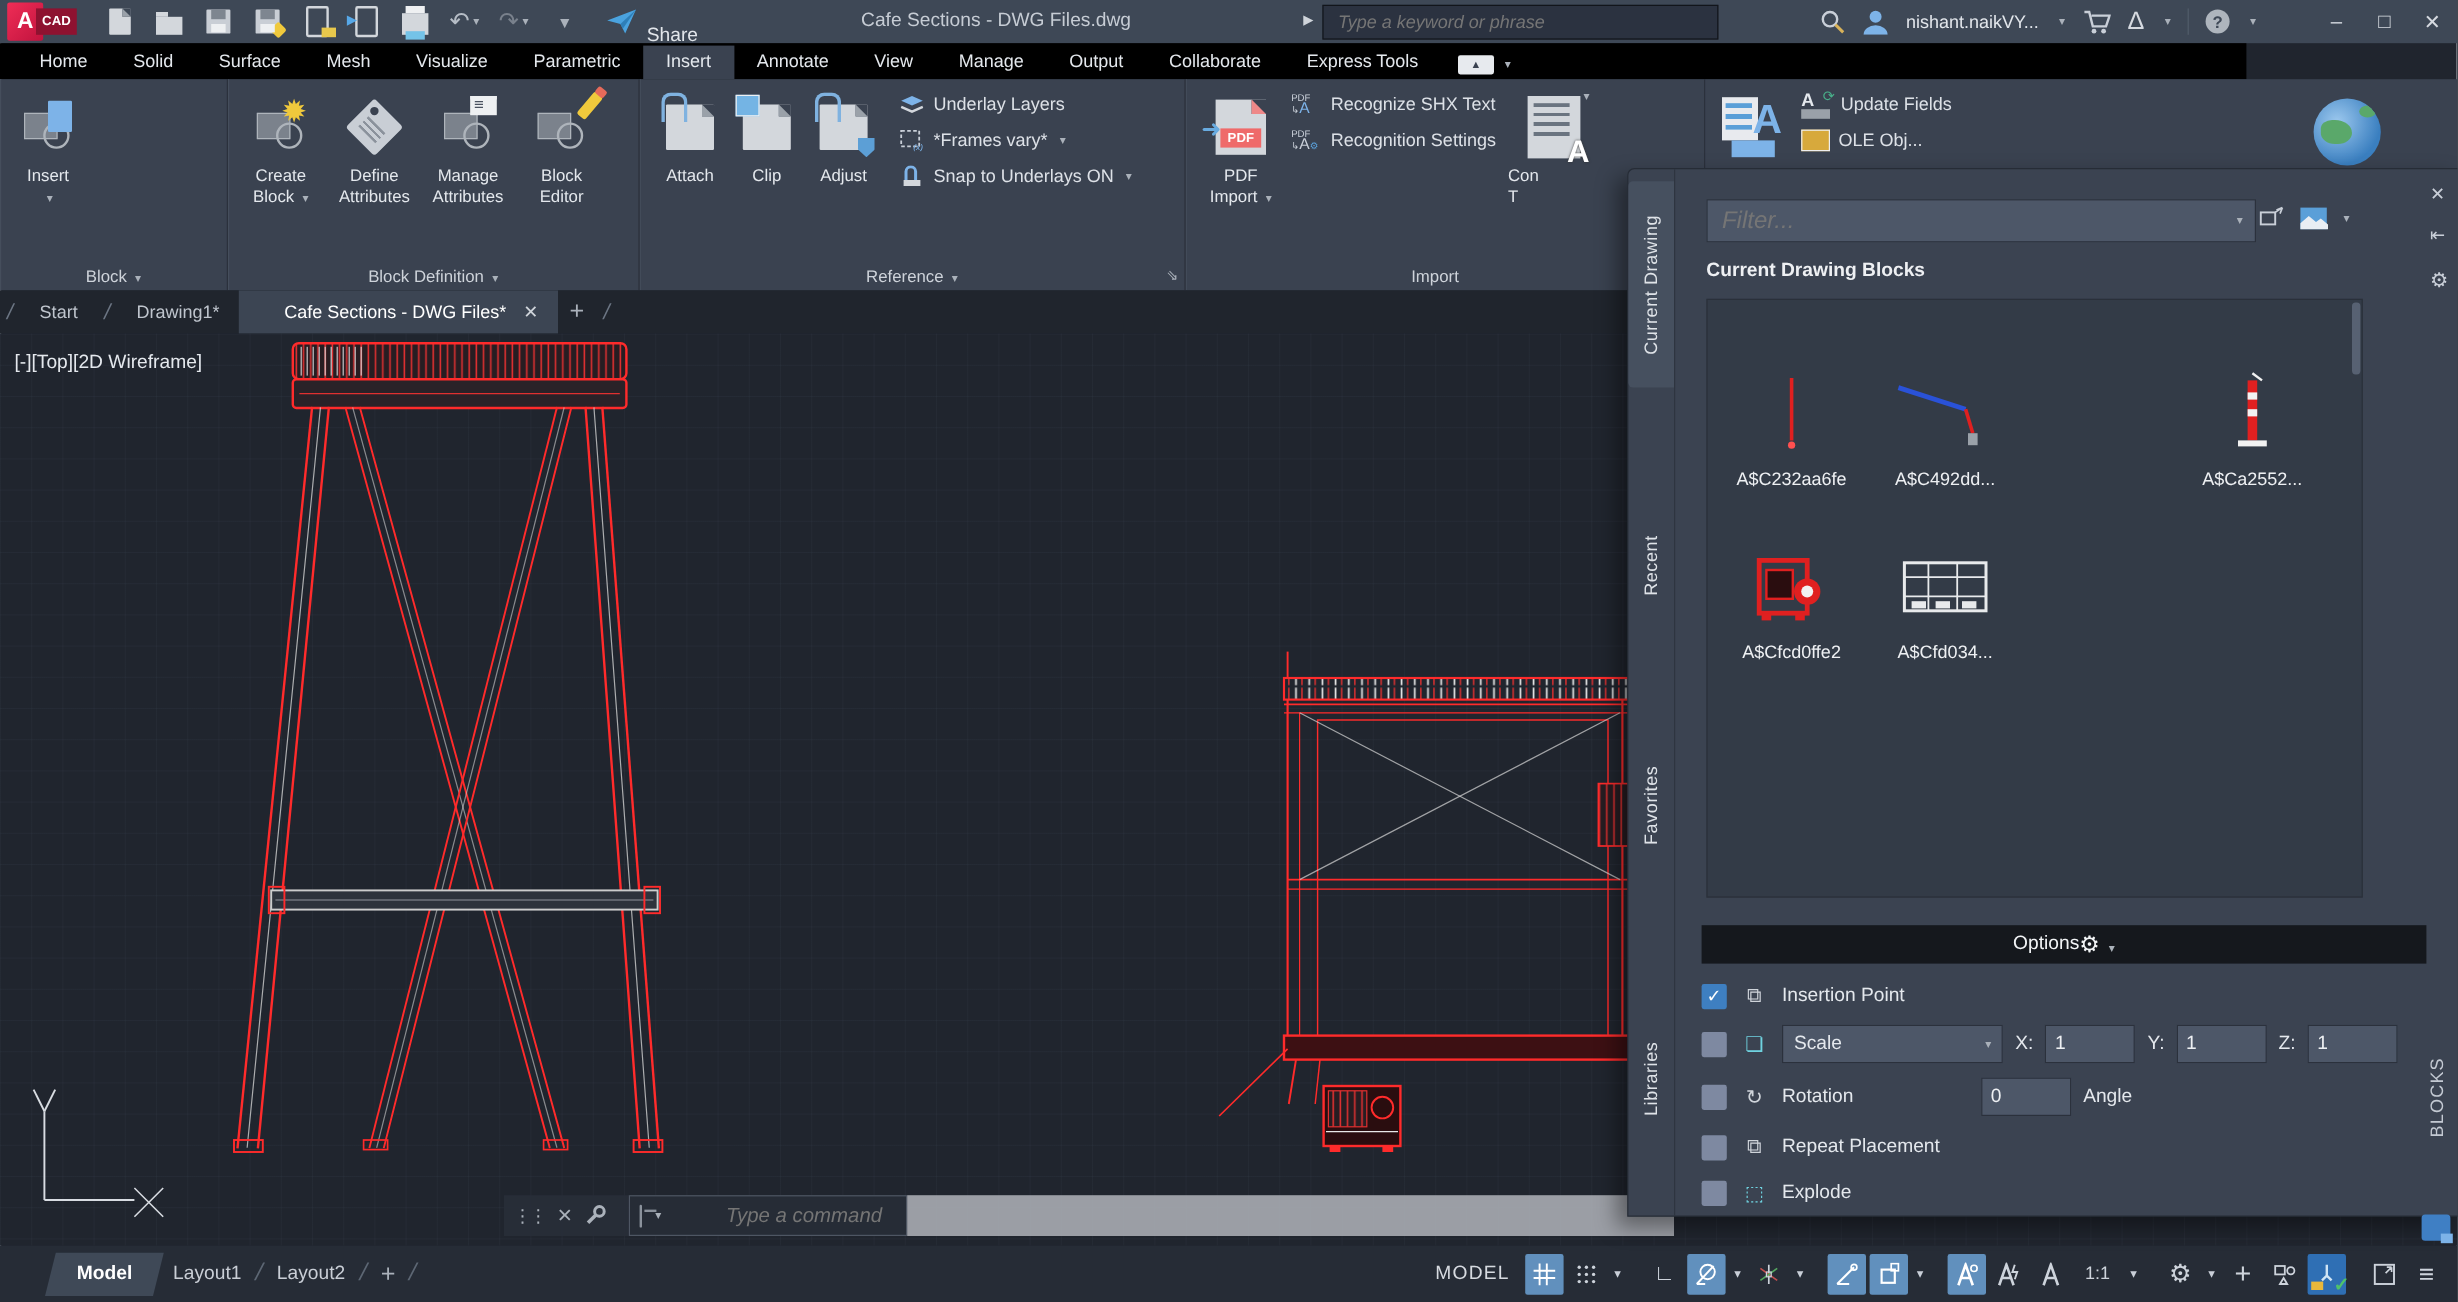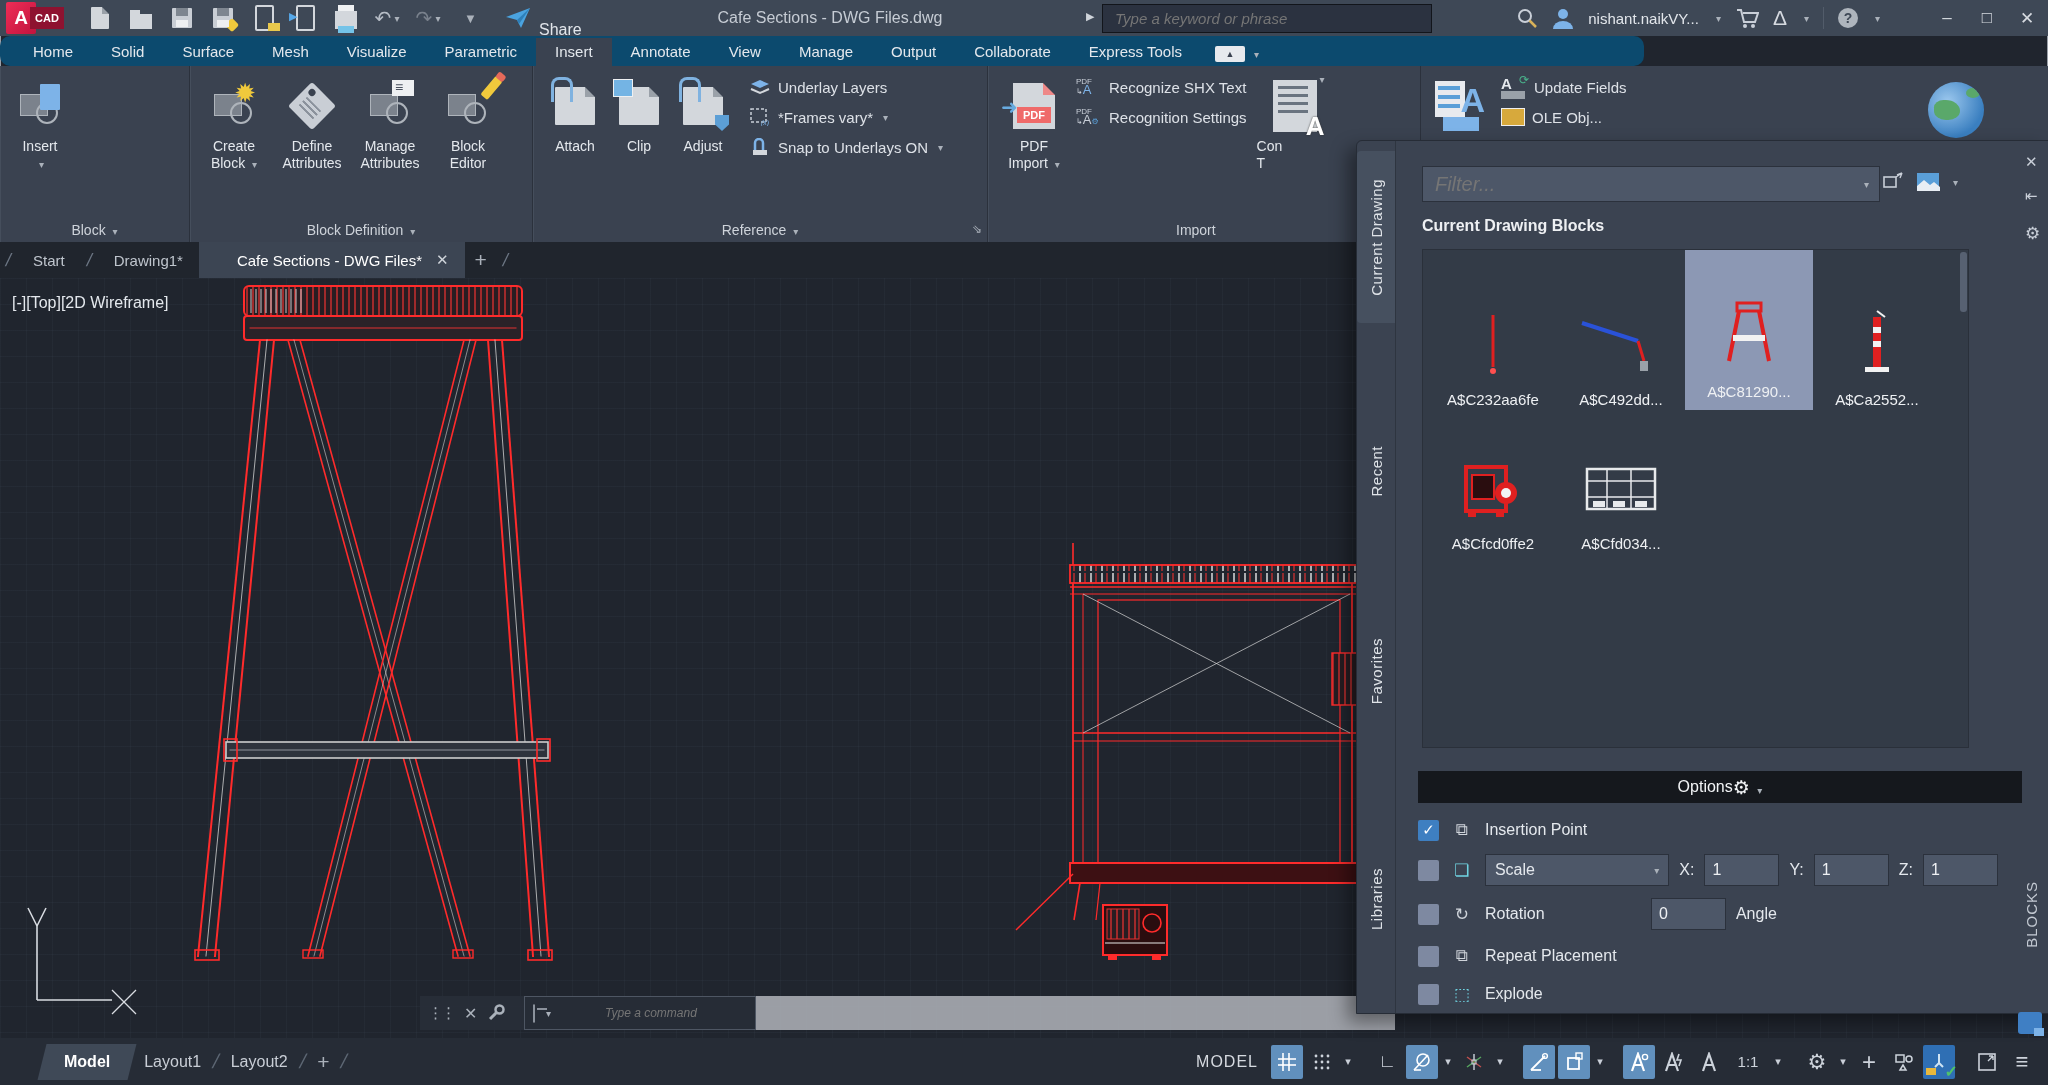--- a/index.html
+++ b/index.html
@@ -41,21 +41,21 @@
   .searchbox input{background:transparent;border:0;outline:0;color:#98a0ab;font-style:italic;font-size:15px;width:280px;
                    font-family:"Liberation Sans",sans-serif;}
   .search-pre{position:absolute;left:1086px;top:10px;color:#cfd4da;font-size:11px;}
   .tb-right{position:absolute;right:8px;top:0;height:36px;display:flex;align-items:center;gap:14px;}
   .winbtn{color:#d6dae0;font-size:17px;width:26px;text-align:center;}
   .user-name{font-size:15px;color:#e2e6eb;}
   .help-circle{width:20px;height:20px;border-radius:50%;background:#aeb5bd;color:#3e4856;font-weight:bold;
                display:inline-flex;align-items:center;justify-content:center;font-size:14px;}
   .vsep{width:1px;height:22px;background:#525c6a;}
   
-  .tabrow{position:absolute;left:0;top:36px;width:1644px;height:30px;background:#0c4a6e;display:flex;align-items:flex-end;border-radius:10px;}
+  .tabrow{position:absolute;left:0;top:36px;width:1872px;height:30px;background:#000000;display:flex;align-items:flex-end;}
   .rtab{padding:5px 19px 6px 19px;font-size:15px;color:#e4e8ed;}
   .rtab.active{background:#3a4250;}
   .ribbon-toggle{margin-left:14px;margin-bottom:4px;display:flex;align-items:center;gap:6px;}
   .ribbon-toggle .box{width:30px;height:16px;background:#e7eaee;color:#3a4250;font-size:9px;display:flex;align-items:center;justify-content:center;border-radius:2px;}
   
   .ribbon{position:absolute;left:0;top:66px;width:2048px;height:176px;background:#3a4250;display:flex;}
   .rpanel{position:relative;height:176px;border-right:1px solid #2b313c;box-shadow:1px 0 0 #454e5c inset;}
   .rpanel .pcontent{position:absolute;left:0;top:0;right:0;bottom:26px;display:flex;align-items:flex-start;}
   .rpanel .plabel{position:absolute;left:0;right:0;bottom:4px;text-align:center;font-size:14px;color:#ced3da;}
   .bigbtn{width:64px;margin-top:8px;display:flex;flex-direction:column;align-items:center;text-align:center;}
@@ -119,21 +119,21 @@
     background-image:linear-gradient(rgba(120,140,170,.055) 1px,transparent 1px),
                      linear-gradient(90deg,rgba(120,140,170,.055) 1px,transparent 1px);
     background-size:26px 26px;}
   .vplabel{position:absolute;left:12px;top:16px;color:#e4e8ed;font-size:16px;}
   
   .cmdbar{position:absolute;left:420px;top:718px;width:975px;height:34px;display:flex;align-items:stretch;}
   .cmd-grip{width:96px;background:rgba(40,46,56,.92);display:flex;align-items:center;gap:10px;padding-left:8px;color:#aab1ba;}
   .cmd-input{width:222px;background:#262c36;border:1px solid #4e5663;display:flex;align-items:center;gap:8px;padding-left:8px;}
   .cmd-promptbox{width:24px;height:17px;border:1px solid #8b929c;border-radius:3px;position:relative;}
   .cmd-promptbox:before{content:"";position:absolute;left:3px;top:3px;width:10px;height:2px;background:#8b929c;}
-  .cmd-input input{background:transparent;border:0;outline:0;color:#ffffff;font-style:italic;font-size:12px;width:150px;
+  .cmd-input input{background:transparent;border:0;outline:0;color:#ffffff;font-style:italic;font-size:17px;width:150px;
                    font-family:"Liberation Sans",sans-serif;margin-left:44px;}
   .cmd-rest{flex:1;background:rgba(168,172,179,.9);}
   
   .palette{position:absolute;left:1356px;top:140px;width:692px;height:872px;background:#3b4351;z-index:50;
            box-shadow:-8px 8px 18px rgba(0,0,0,.4);border:1px solid #262c36;border-radius:6px 0 0 0;display:flex;}
   .pal-side{width:38px;position:relative;border-right:1px solid #2e3540;}
   .pal-vtab{position:absolute;left:0;width:38px;display:flex;align-items:center;justify-content:center;
             color:#dfe3e8;font-size:15px;}
   .pal-vtab span{writing-mode:vertical-rl;transform:rotate(180deg);letter-spacing:.5px;}
   .pal-vtab.active{background:#46505f;border-radius:4px 0 0 4px;}
@@ -647,29 +647,20 @@
 
         <div class="bcell" style="left:134px;top:8px;">
           <svg width="90" height="72" viewBox="0 0 90 72">
             <line x1="6" y1="14" x2="62" y2="32" stroke="#2a52d8" stroke-width="4"></line>
             <line x1="62" y1="32" x2="68" y2="52" stroke="#e02020" stroke-width="3"></line>
             <rect x="64" y="52" width="8" height="10" fill="#9aa1a9"></rect>
           </svg>
           <span class="blab">A$C492dd...</span>
         </div>
 
-        <div class="bcell sel" style="left:262px;top:0px;">
-          <svg width="60" height="78" viewBox="0 0 60 78">
-            <rect x="18" y="8" width="24" height="8" fill="none" stroke="#e02020" stroke-width="3"></rect>
-            <line x1="20" y1="16" x2="10" y2="66" stroke="#e02020" stroke-width="4"></line>
-            <line x1="40" y1="16" x2="50" y2="66" stroke="#e02020" stroke-width="4"></line>
-            <rect x="14" y="40" width="32" height="6" fill="#f2f2f2"></rect>
-          </svg>
-          <span class="blab">A$C81290...</span>
-        </div>
 
         <div class="bcell" style="left:390px;top:8px;">
           <svg width="60" height="72" viewBox="0 0 60 72">
             <rect x="26" y="8" width="8" height="50" fill="#e02020"></rect>
             <rect x="26" y="18" width="8" height="6" fill="#f2f2f2"></rect>
             <rect x="26" y="32" width="8" height="6" fill="#f2f2f2"></rect>
             <rect x="18" y="58" width="24" height="5" fill="#f2f2f2"></rect>
             <line x1="30" y1="2" x2="38" y2="8" stroke="#f2f2f2" stroke-width="2"></line>
           </svg>
           <span class="blab">A$Ca2552...</span>

